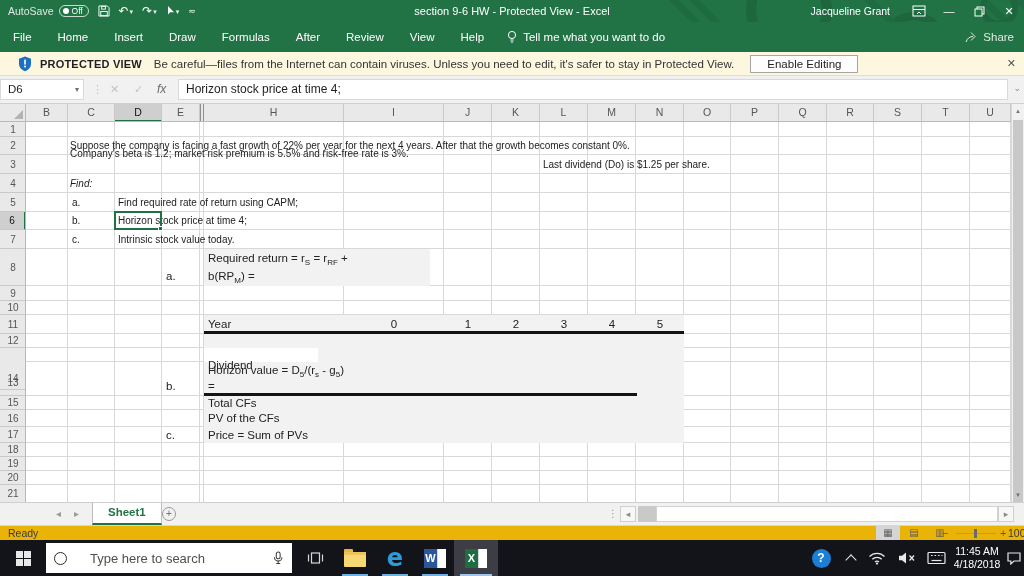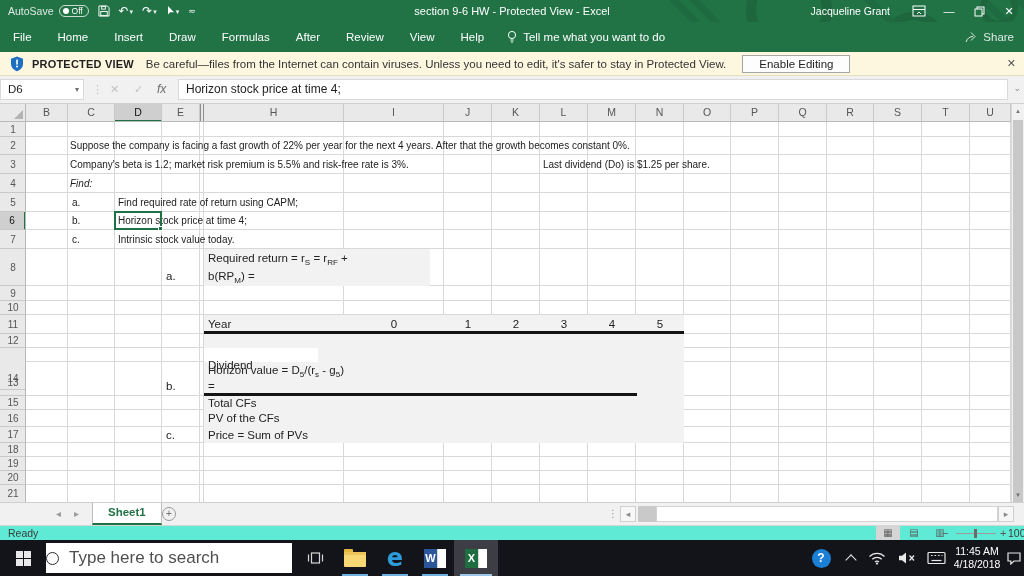--- a/index.html
+++ b/index.html
@@ -22,21 +22,21 @@
   .tb-user{font-size:10.5px;color:#fff;margin-right:14px;}
   .winbtn{width:30px;height:22px;display:flex;align-items:center;justify-content:center;color:#fff;font-size:11px;}
 
   
   .tabrow{position:absolute;left:0;top:22px;width:1024px;height:30px;background:#217346;display:flex;align-items:center;}
   .rtab{padding:0 13px;font-size:11.5px;color:#fff;line-height:30px;white-space:nowrap;}
   .tellme{display:flex;align-items:center;gap:6px;margin-left:10px;font-size:11.5px;color:#fff;white-space:nowrap;}
   .share{position:absolute;right:10px;top:0;height:30px;display:flex;align-items:center;gap:5px;font-size:11.5px;color:rgba(255,255,255,.85);}
 
   
-  .banner{position:absolute;left:0;top:52px;width:1024px;height:24px;background:#FDF7E0;display:flex;align-items:center;padding-left:10px;border-bottom:1px solid #e6ddba;}
+  .banner{position:absolute;left:0;top:52px;width:1024px;height:24px;background:#FDF7E0;display:flex;align-items:center;padding-left:18px;border-bottom:1px solid #e6ddba;}
   .pv-label{font-size:11px;font-weight:bold;color:#1f1f1f;margin-left:8px;letter-spacing:.2px;}
   .pv-msg{font-size:11.5px;color:#333;margin-left:12px;white-space:nowrap;}
   .pv-btn{margin-left:16px;padding:1px 16px;border:1px solid #a6a6a6;background:#fdfdfd;font-size:11.5px;color:#1f1f1f;height:18px;line-height:15px;}
   .pv-close{position:absolute;right:8px;font-size:11px;color:#555;}
 
   
   .fbar{position:absolute;left:0;top:76px;width:1024px;height:28px;background:#f1f1f1;border-bottom:1px solid #cfcfcf;}
   .namebox{position:absolute;left:0;top:3px;width:84px;height:21px;background:#fff;border:1px solid #d9d9d9;font-size:11.5px;color:#1f1f1f;line-height:19px;padding-left:7px;}
   .nb-caret{position:absolute;left:70px;top:3px;width:14px;height:21px;text-align:center;line-height:21px;font-size:8px;color:#6f6f6f;}
   .fb-sep{position:absolute;left:92px;top:3px;height:21px;line-height:21px;font-size:11px;color:#bdbdbd;}
@@ -78,39 +78,39 @@
   .sheetbar{position:absolute;left:0;top:502px;width:1024px;height:23px;background:#f1f1f1;border-top:1px solid #cfcfcf;}
   .sb-nav{position:absolute;top:0;height:22px;line-height:22px;font-size:10px;color:#9b9b9b;}
   .sheettab{position:absolute;left:92px;top:0;height:22px;background:#fff;border:1px solid #bdbdbd;border-top:none;border-bottom:2px solid #1E7145;padding:0 15px;font-size:11.5px;font-weight:bold;color:#217346;line-height:19px;}
   .newsheet{position:absolute;left:162px;top:4px;width:14px;height:14px;border:1px solid #9a9a9a;border-radius:50%;text-align:center;line-height:12px;font-size:10px;color:#6f6f6f;}
   .sb-dots{position:absolute;left:608px;top:0;height:22px;line-height:22px;font-size:10px;color:#9a9a9a;}
   .hs-btn{position:absolute;top:3px;width:16px;height:16px;border:1px solid #cfcfcf;background:#f7f7f7;text-align:center;line-height:14px;font-size:9px;color:#8a8a8a;}
   .hs-thumb{position:absolute;left:638px;top:3px;width:18px;height:16px;background:#c9c9c9;}
   .hs-track{position:absolute;left:656px;top:3px;width:342px;height:16px;background:#fff;border:1px solid #d2d2d2;}
 
   
-  .statusbar{position:absolute;left:0;top:525px;width:1024px;height:27px;background:#5eead4;border-top:1px solid #d6d6d6;}
+  .statusbar{position:absolute;left:0;top:525px;width:1024px;height:27px;background:#eab308;border-top:1px solid #d6d6d6;}
   .ready{position:absolute;left:8px;top:0;font-size:10.5px;color:#3b3b3b;line-height:14px;}
   .viewbtn{position:absolute;top:0;width:24px;height:14px;text-align:center;font-size:10px;color:#595959;line-height:14px;}
   .viewbtn.sel{background:#d5d5d5;}
   .zoom-out{position:absolute;left:942px;top:0;font-size:11px;color:#595959;line-height:14px;}
   .zoom-track{position:absolute;left:956px;top:7px;width:40px;height:1px;background:#9a9a9a;}
   .zoom-thumb{position:absolute;left:974px;top:3px;width:3px;height:9px;background:#6a6a6a;}
   .zoom-in{position:absolute;left:1000px;top:0;font-size:11px;color:#595959;line-height:14px;}
   .zoom-pct{position:absolute;left:1008px;top:0;font-size:10.5px;color:#3b3b3b;line-height:14px;}
 
   
   .taskbar{position:absolute;left:0;top:540px;width:1024px;height:36px;background:#13131a;}
   .tk{position:absolute;top:0;height:36px;display:flex;align-items:center;justify-content:center;}
   .tk-start{left:0;width:46px;}
   .winlogo{width:15px;height:15px;display:grid;grid-template-columns:7px 7px;grid-template-rows:7px 7px;gap:1px;}
   .winlogo div{background:#e8e8e8;}
   .tk-search{left:46px;width:246px;top:3px;height:30px;background:#fff;display:flex;align-items:center;padding:0 8px;}
   .ring{width:13px;height:13px;border:1.5px solid #2b2b2b;border-radius:50%;flex:none;}
-  .tk-search input{border:none;outline:none;flex:1;font-size:17px;color:#3a3a3a;margin-left:8px;font-family:"Liberation Sans",sans-serif;background:transparent;}
+  .tk-search input{border:none;outline:none;flex:1;font-size:13px;color:#3a3a3a;margin-left:21px;font-family:"Liberation Sans",sans-serif;background:transparent;}
   .tk-search input::placeholder{color:#4f4f4f;}
   .underl{position:absolute;left:6px;right:6px;bottom:0;height:2px;background:#6fb0e0;}
   .tk-active{background:#3d3d46;}
   .edge-e{font-size:24px;font-weight:bold;color:#2E9BDB;line-height:1;font-family:"DejaVu Sans",sans-serif;}
   .doc{display:flex;height:19px;}
   .doc .panel{width:13px;color:#fff;font-size:11px;font-weight:bold;display:flex;align-items:center;justify-content:center;}
   .doc .page{width:9px;background:#fff;border-left:1px solid rgba(0,0,0,.15);}
   .folder{width:22px;height:15px;background:#F8D775;border-radius:1px;position:relative;margin-top:3px;}
   .folder::before{content:"";position:absolute;top:-3px;left:0;width:9px;height:3px;background:#E3B83D;border-radius:1px 1px 0 0;}
   .folder::after{content:"";position:absolute;top:0;left:0;right:0;height:3px;background:#EDC45A;}
@@ -286,21 +286,21 @@
 
     <div class="cells" id="cells">
 
       <div class="gblock" style="left:178px;top:127px;width:226px;height:37px;"></div>
       <div class="gblock" style="left:178px;top:193px;width:480px;height:128px;"></div>
       <div class="wpatch" style="left:178px;top:226px;width:114px;height:14px;"></div>
       <div class="thick" style="left:178px;top:209px;width:480px;"></div>
       <div class="thick" style="left:178px;top:271px;width:433px;"></div>
 
       <div class="ct" style="left:44px;top:15px;line-height:18px;">Suppose the company is facing a fast growth of 22% per year for the next 4 years. After that the growth becomes constant 0%.</div>
-      <div class="ct" style="left:44px;top:33px;line-height:19px;">Company's beta is 1.2; market risk premium is 5.5% and risk-free rate is 3%.</div>
+      <div class="ct" style="left:44px;top:22px;line-height:19px;">Company's beta is 1.2; market risk premium is 5.5% and risk-free rate is 3%.</div>
       <div class="ct" style="left:517px;top:33px;line-height:19px;">Last dividend (Do) is $1.25 per share.</div>
       <div class="ct it" style="left:44px;top:52px;line-height:19px;">Find:</div>
       <div class="ct" style="left:46px;top:71px;line-height:19px;">a.</div>
       <div class="ct" style="left:92px;top:71px;line-height:19px;">Find required rate of return using CAPM;</div>
       <div class="ct" style="left:46px;top:90px;line-height:18px;">b.</div>
       <div class="ct" style="left:92px;top:90px;line-height:18px;">Horizon stock price at time 4;</div>
       <div class="ct" style="left:46px;top:108px;line-height:19px;">c.</div>
       <div class="ct" style="left:92px;top:108px;line-height:19px;">Intrinsic stock value today.</div>
 
       <div class="cs" style="left:182px;top:127px;line-height:19px;"><span>Required return = r</span><sub>S</sub><span> = r</span><sub>RF</sub><span> +</span></div>

